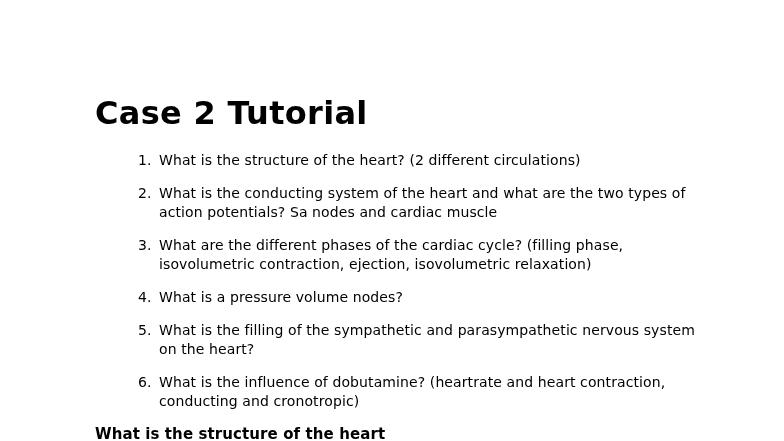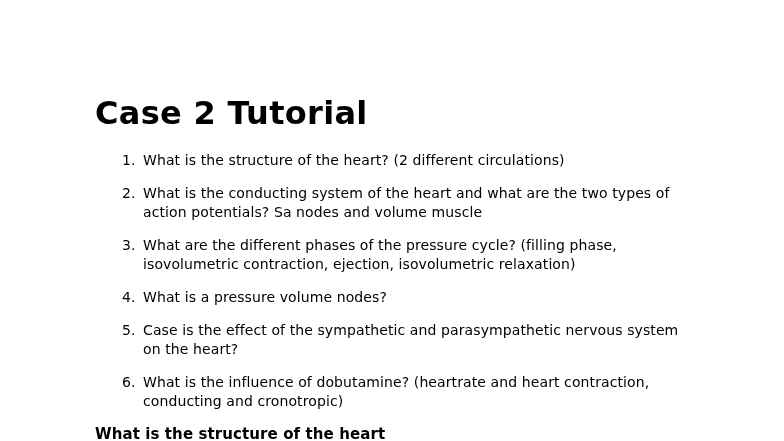--- a/index.html
+++ b/index.html
@@ -33,37 +33,38 @@
     padding: 0 0 0 45px;
     list-style: decimal outside;
   }
   ol.question-list li {
     font-size: 14px;
     line-height: 19px;
     margin-bottom: 14px;
     max-width: 545px;
     padding-left: 3px;
     letter-spacing: 0.1px;
+    margin-left: 16px;
   }
   .section-heading {
     margin: 14px 0 0 0;
     font-size: 15px;
     font-weight: bold;
     letter-spacing: 0.1px;
   }
 </style>
 </head>
 <body>
 
 <div class="page">
   <h1 class="doc-title">Case 2 Tutorial</h1>
 
   <ol class="question-list">
     <li>What is the structure of the heart? (2 different circulations)</li>
-    <li>What is the conducting system of the heart and what are the two types of action potentials? Sa nodes and volume muscle</li>
-    <li>What are the different phases of the pressure cycle? (filling phase, isovolumetric contraction, ejection, isovolumetric relaxation)</li>
+    <li>What is the conducting system of the heart and what are the two types of action potentials? Sa nodes and cardiac muscle</li>
+    <li>What are the different phases of the cardiac cycle? (filling phase, isovolumetric contraction, ejection, isovolumetric relaxation)</li>
     <li>What is a pressure volume nodes?</li>
-    <li>Case is the effect of the sympathetic and parasympathetic nervous system on the heart?</li>
+    <li>What is the filling of the sympathetic and parasympathetic nervous system on the heart?</li>
     <li>What is the influence of dobutamine? (heartrate and heart contraction, conducting and cronotropic)</li>
   </ol>
 
   <h2 class="section-heading">What is the structure of the heart</h2>
 </div>
 
 </body></html>

